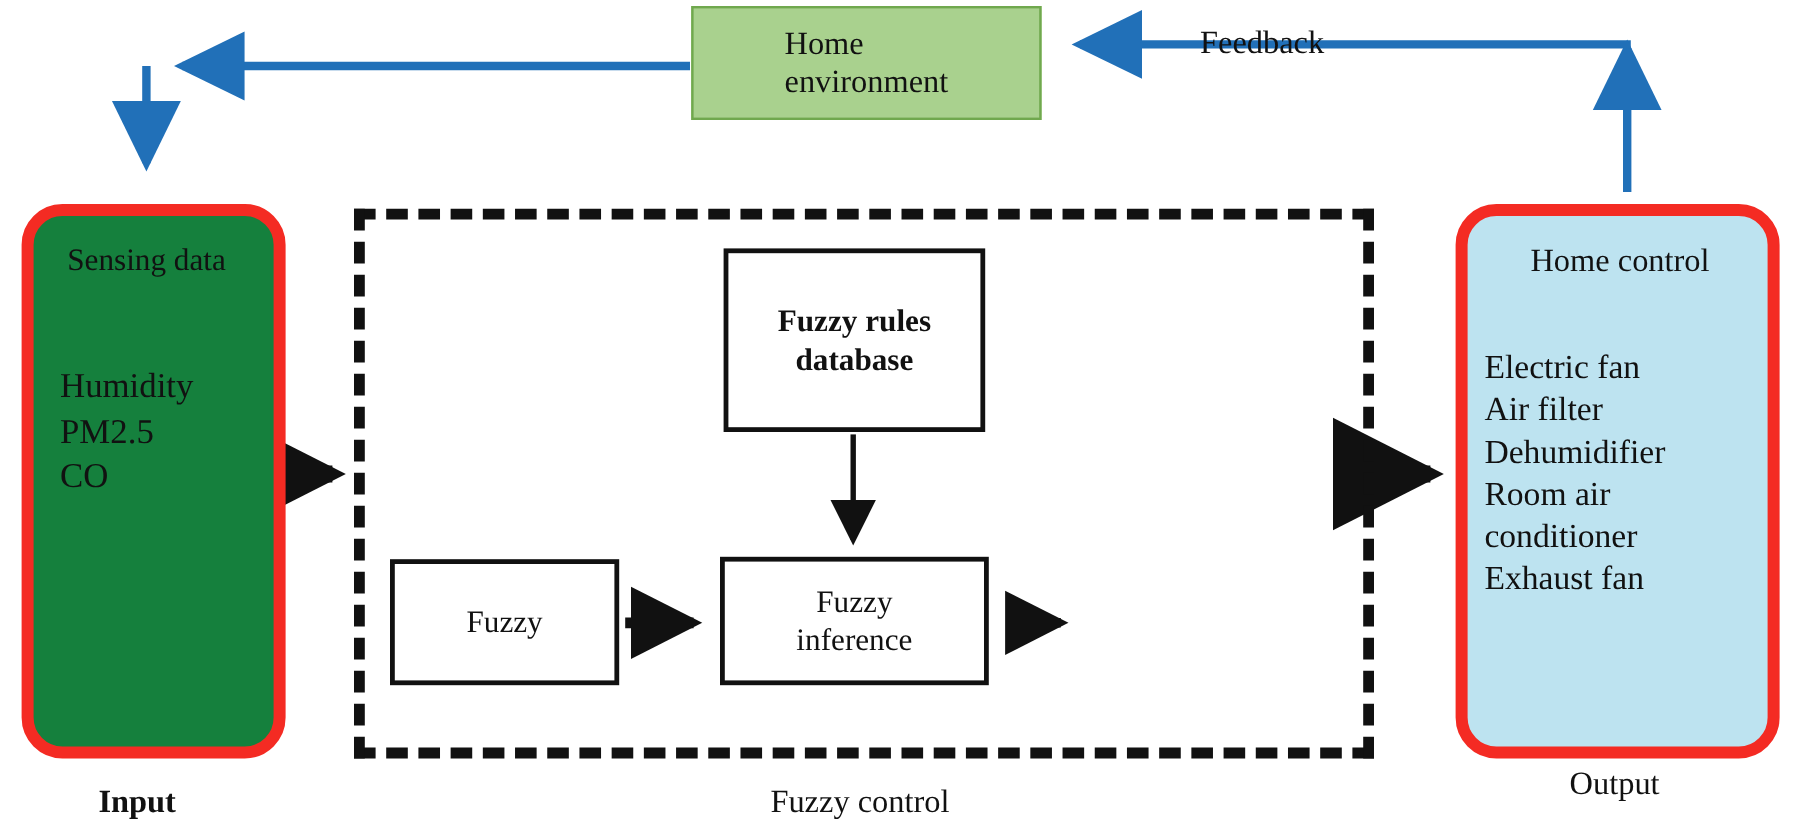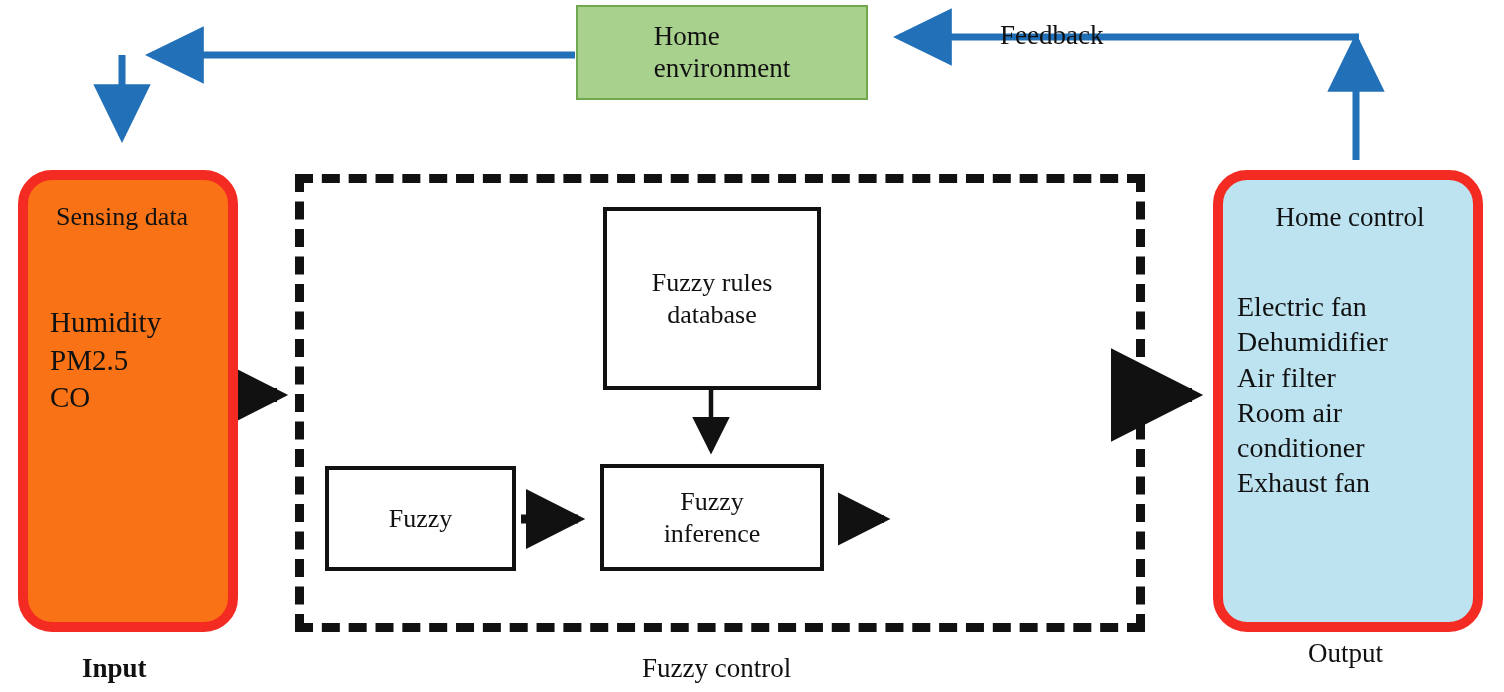--- a/index.html
+++ b/index.html
@@ -14,21 +14,21 @@
   #home-environment-box{
     left:576px;top:5px;width:292px;height:95px;
     background:#A9D18E;border:2px solid #70A84E;
     display:flex;align-items:center;justify-content:center;text-align:left;
     line-height:1.18;font-size:27px;
   }
 
   
   #sensing-data-box{
     left:18px;top:170px;width:220px;height:462px;
-    background:#f97316;border:10px solid #F42B23;border-radius:34px;
+    background:#15803d;border:10px solid #F42B23;border-radius:34px;
     padding:22px 16px 0 22px;
   }
   #sensing-data-title{font-size:26px;margin:0 0 0 6px;}
   #sensing-data-list{margin-top:72px;font-size:29px;line-height:1.30;}
 
   
   #load-control-box{
     left:1213px;top:170px;width:270px;height:462px;
     background:#BDE3F0;border:10px solid #F42B23;border-radius:34px;
     padding:22px 10px 0 14px;
@@ -41,21 +41,21 @@
     left:295px;top:174px;width:850px;height:458px;
     border:9px dashed #111;background:transparent;
   }
 
   
   .inner-box{
     position:absolute;box-sizing:border-box;background:#fff;border:4px solid #111;
     display:flex;align-items:center;justify-content:center;text-align:center;
     line-height:1.22;font-size:26px;
   }
-  #fuzzy-rules-database-box{left:603px;top:207px;width:218px;height:183px;}
+  #fuzzy-rules-database-box{left:603px;top:207px;width:218px;height:153px;font-weight:bold;}
   #fuzzy-box{left:325px;top:466px;width:191px;height:105px;}
   #fuzzy-inference-box{left:600px;top:464px;width:224px;height:107px;}
   #defuzzification-box{left:903px;top:466px;width:216px;height:105px;}
 
   
   .caption{position:absolute;font-size:27px;white-space:nowrap;}
   #feedback-label{left:1000px;top:20px;}
   #input-caption{left:82px;top:653px;font-weight:bold;}
   #fuzzy-control-caption{left:642px;top:653px;}
   #output-caption{left:1308px;top:638px;}
@@ -143,22 +143,22 @@
       <span>Fuzzy</span><br>
       <span>inference</span>
     </div>
   </div>
 
 
   <div class="box" id="load-control-box">
     <div id="load-control-title">Home control</div>
     <div id="load-control-list">
       <div>Electric fan</div>
+      <div>Air filter</div>
       <div>Dehumidifier</div>
-      <div>Air filter</div>
       <div>Room air conditioner</div>
       <div>Exhaust fan</div>
     </div>
   </div>
 
   <div class="caption" id="feedback-label">Feedback</div>
   <div class="caption" id="input-caption">Input</div>
   <div class="caption" id="fuzzy-control-caption">Fuzzy control</div>
   <div class="caption" id="output-caption">Output</div>
 

